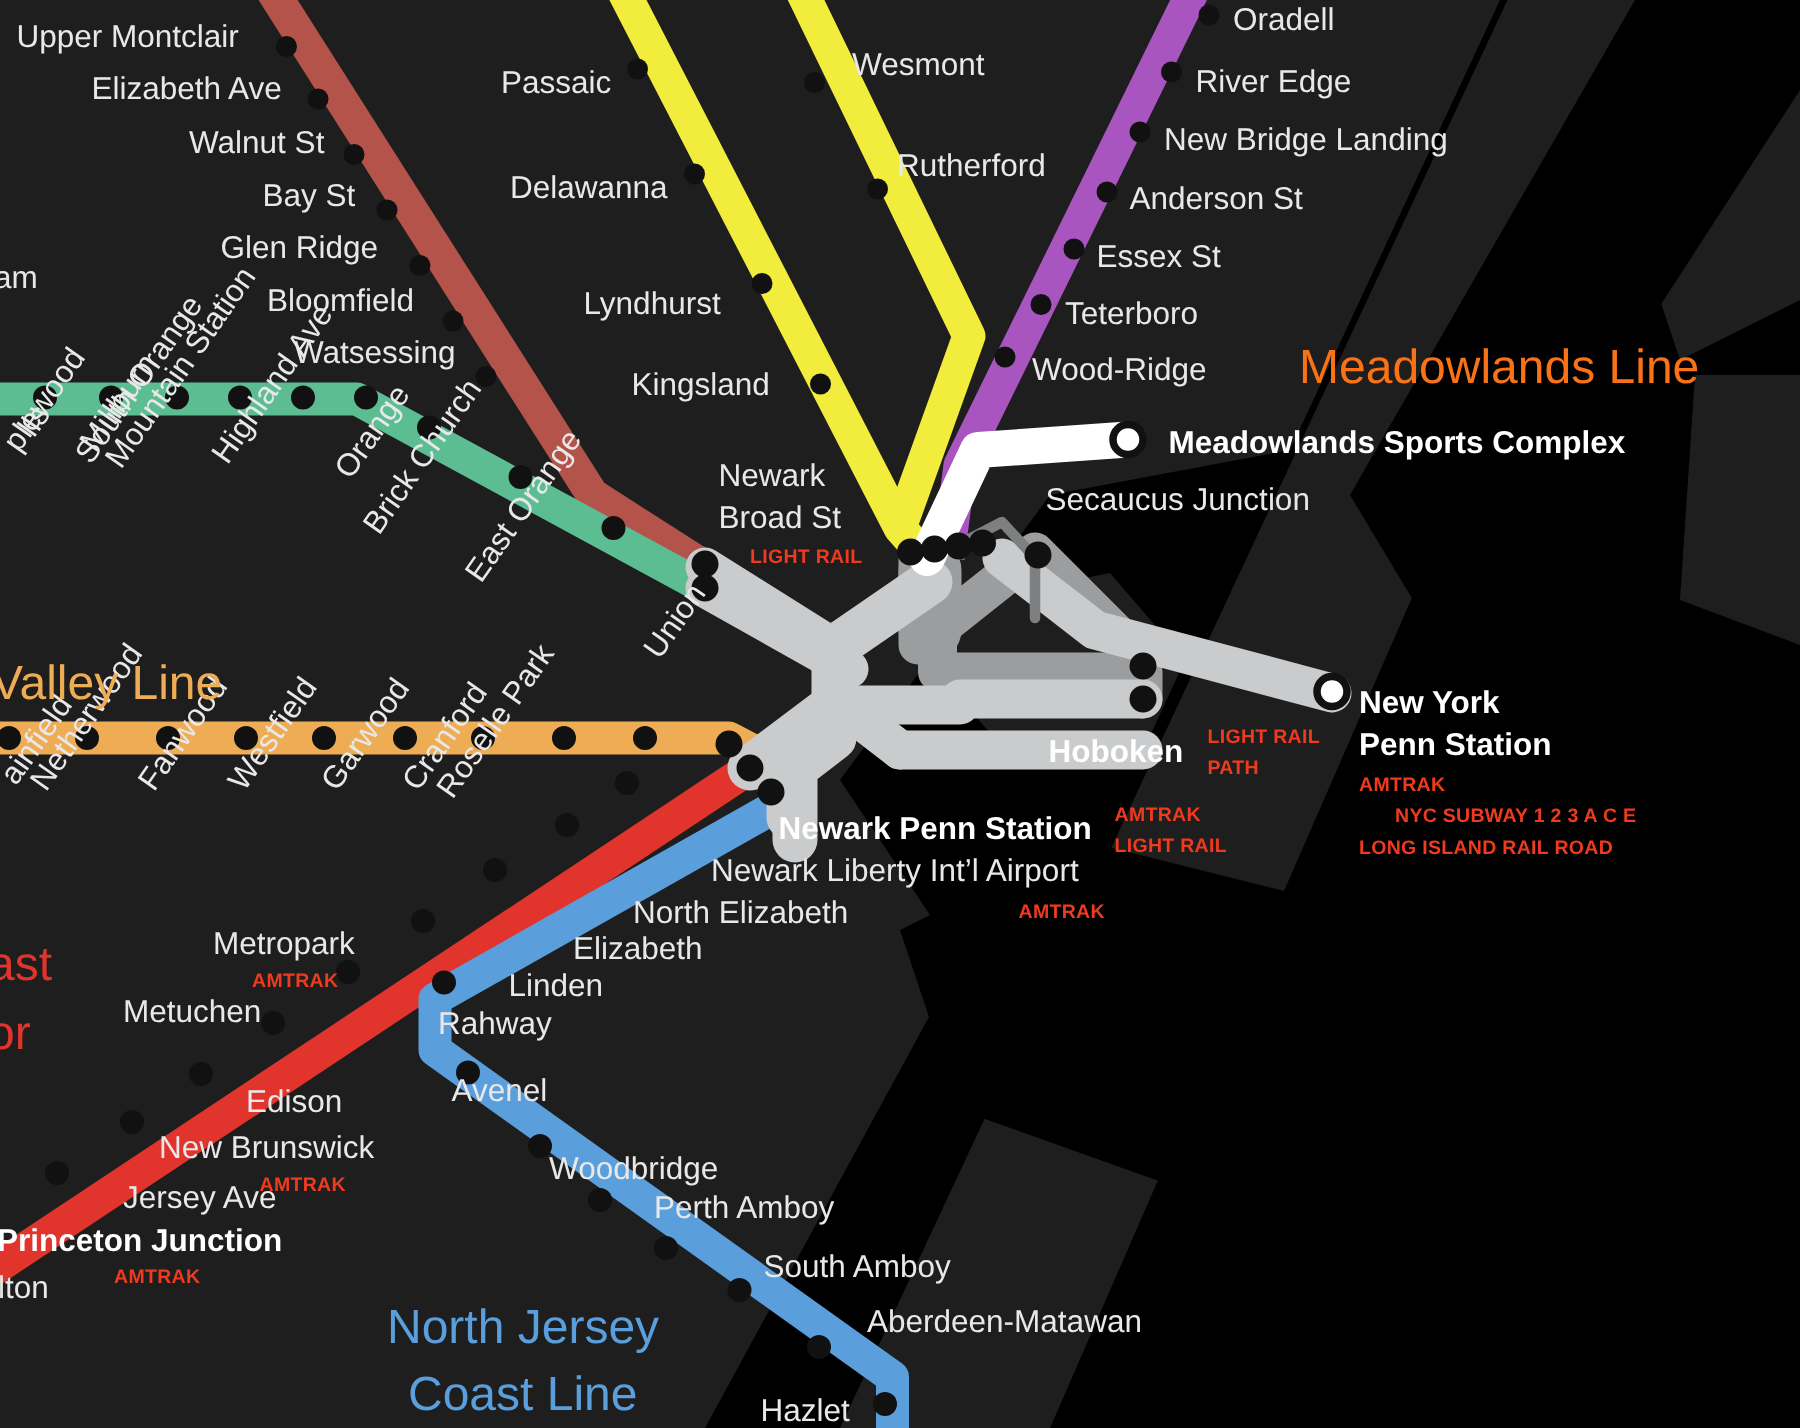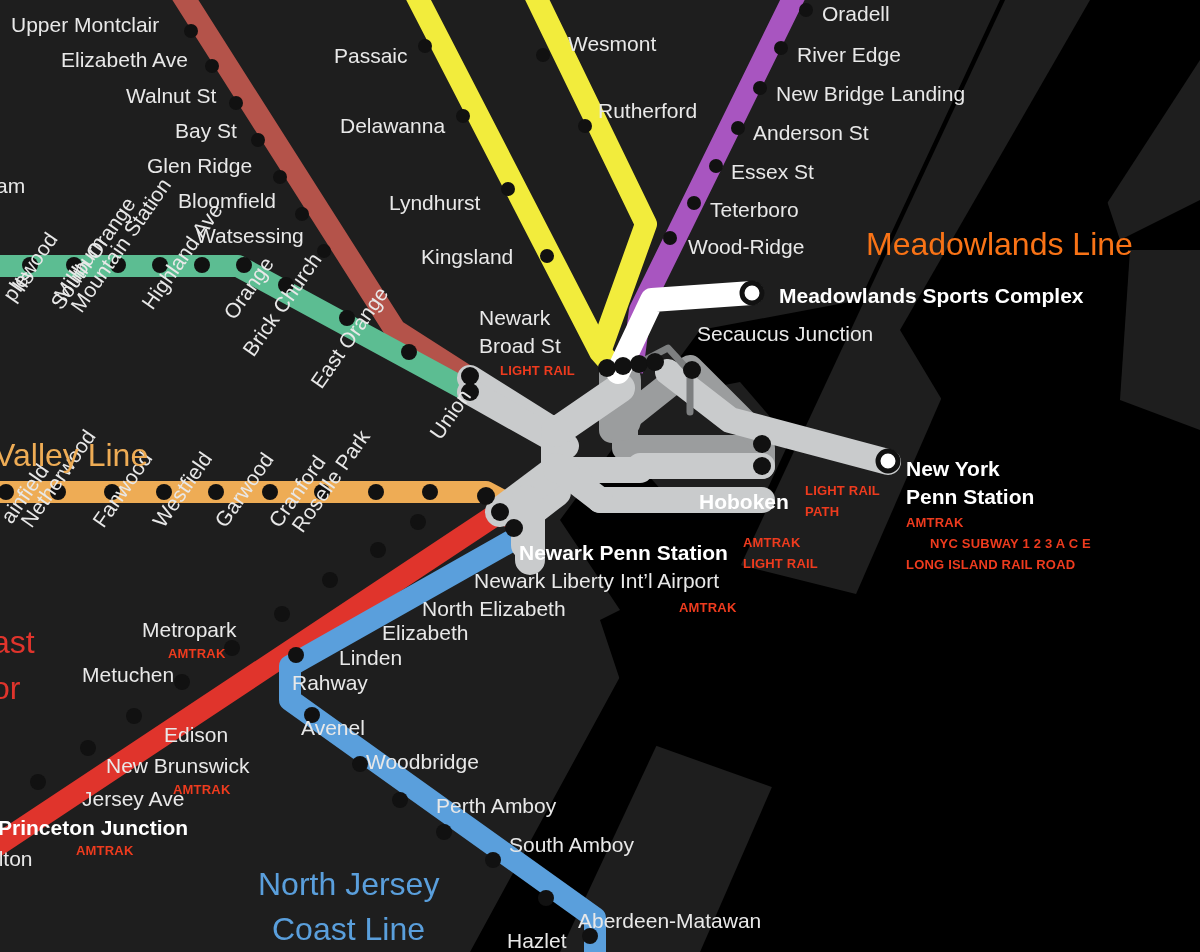--- a/index.html
+++ b/index.html
@@ -193,24 +193,24 @@
       <div class="lbl sta" style="left: 382px; top: 621px;">Elizabeth</div>
       <div class="lbl sta" style="left: 339px; top: 646px;">Linden</div>
       <div class="lbl sta" style="left: 292px; top: 671px;">Rahway</div>
       <div class="lbl sta" style="left: 142px; top: 618px;">Metropark</div>
       <div class="lbl sta" style="left: 71px; top: 663px; margin-left: 11px;">Metuchen</div>
       <div class="lbl sta" style="left: 164px; top: 723px;">Edison</div>
       <div class="lbl sta" style="left: 106px; top: 754px;">New Brunswick</div>
       <div class="lbl sta" style="left: 55px; top: 787px; margin-left: 27px;">Jersey Ave</div>
       <div class="lbl sta" style="left: -6px; top: 847px;">ilton</div>
       <div class="lbl sta" style="left: 301px; top: 716px;">Avenel</div>
-      <div class="lbl sta" style="left: 366px; top: 750px;">Woodbridge</div>
+      <div class="lbl sta" style="left: 366px; top: 768px;">Woodbridge</div>
       <div class="lbl sta" style="left: 436px; top: 794px;">Perth Amboy</div>
       <div class="lbl sta" style="left: 509px; top: 833px;">South Amboy</div>
-      <div class="lbl sta" style="left: 578px; top: 870px; margin-top: 39px;">Aberdeen-Matawan</div>
+      <div class="lbl sta" style="left: 578px; top: 870px;">Aberdeen-Matawan</div>
       <div class="lbl sta" style="left: 507px; top: 929px;">Hazlet</div>
       <div class="lbl big" style="left: 779px; top: 284px;">Meadowlands Sports Complex</div>
       <div class="lbl big" style="left: 699px; top: 490px;">Hoboken</div>
       <div class="lbl big" style="left: 906px; top: 457px; text-align: center;">New York</div>
       <div class="lbl big" style="left: 906px; top: 485px;">Penn Station</div>
       <div class="lbl big" style="left: 519px; top: 541px;">Newark Penn Station</div>
       <div class="lbl big" style="left: -2px; top: 816px;">Princeton Junction</div>
       <div class="lbl sta rot" style="left: 8px; top: 282px; transform: rotate(-55deg);">lls</div>
       <div class="lbl sta rot" style="left: -2px; top: 292px; transform: rotate(-55deg);">plewood</div>
       <div class="lbl sta rot" style="left: 49px; top: 292px; transform: rotate(-55deg);">Millburn</div>

